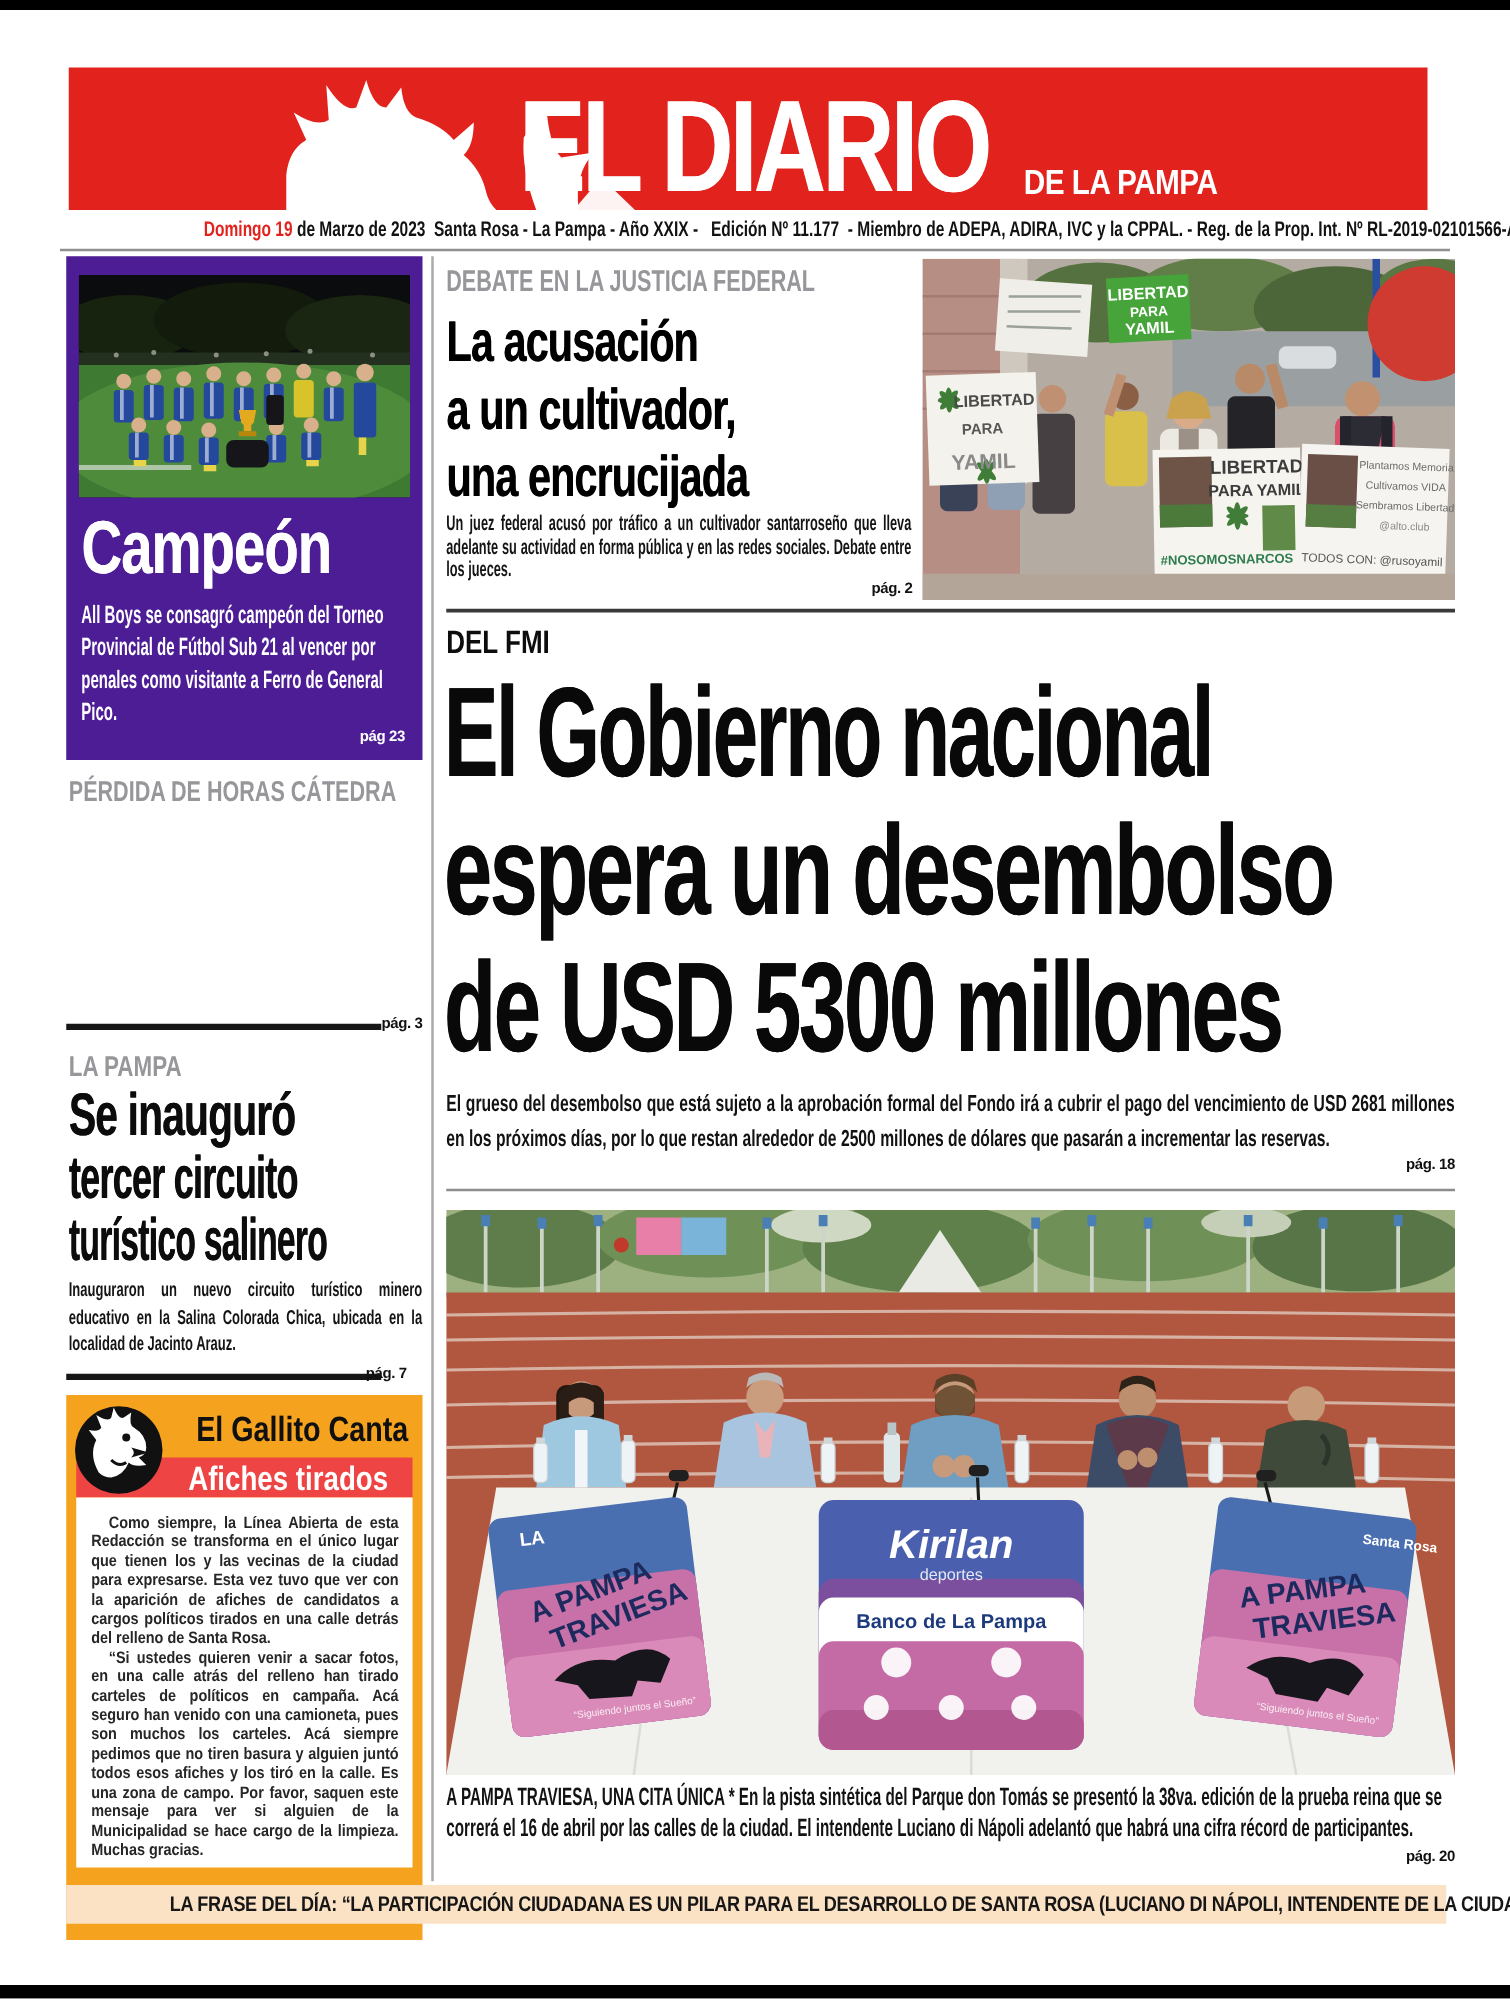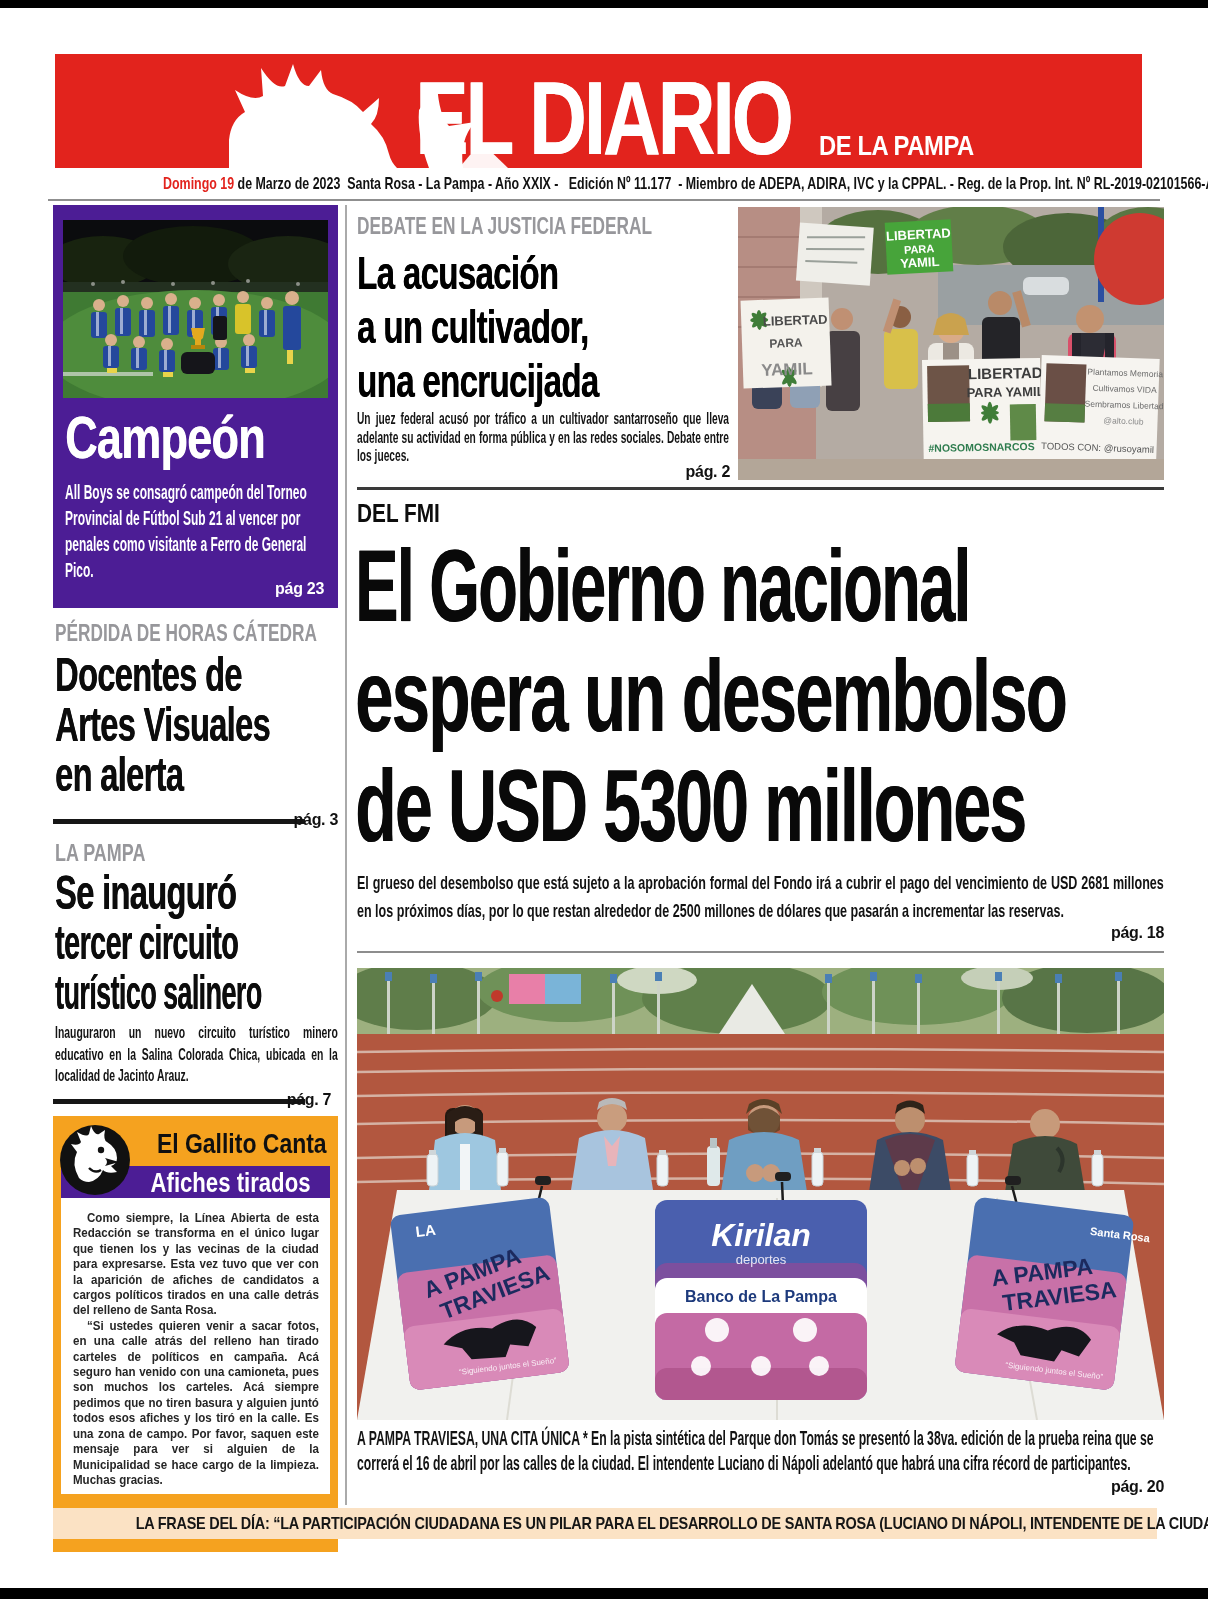--- a/index.html
+++ b/index.html
@@ -3,21 +3,21 @@
 <meta charset="utf-8">
 <style>
   html,body{margin:0;padding:0;background:#fff;}
   .page{position:relative;width:1208px;height:1599px;background:#fff;overflow:hidden;
         font-family:"Liberation Sans",sans-serif;color:#111;}
   .abs{position:absolute;}
   .nw{white-space:nowrap;}
   .ln{white-space:nowrap;transform-origin:left top;}
   .hv{text-shadow:0.5px 0 currentColor;}
   .jus{text-align:justify;text-align-last:left;}
-  .pag{font-weight:700;font-size:16px;color:#111;letter-spacing:-0.3px;}
+  .pag{font-weight:700;font-size:12px;color:#111;letter-spacing:-0.3px;}
   .kicker{font-weight:700;transform-origin:left top;}
   .secrule{height:5px;background:#161616;}
   svg text{font-family:"Liberation Sans",sans-serif;}
 </style>
 </head>
 <body>
 
 <div class="page">
 
   <div class="abs" style="left:0;top:0;width:1208px;height:8px;background:#000;"></div>
@@ -120,41 +120,36 @@
             <rect x="150" y="96" width="14" height="24" rx="3"></rect>
           </g>
       </g>
     </svg>
     <div class="abs nw hv" style="left:12px;top:198px;font-size:60px;font-weight:700;color:#fff;letter-spacing:-1px;transform:scaleX(.75);transform-origin:left top;">Campeón</div>
     <div class="abs" style="left:12px;top:274px;width:440px;font-size:20px;font-weight:700;color:#fff;line-height:26px;transform:scaleX(.6);transform-origin:left top;">All Boys se consagró campeón del Torneo Provincial de Fútbol Sub 21 al vencer por penales como visitante a Ferro de General Pico.</div>
     <div class="abs" style="right:14px;bottom:10px;color:#fff;"><span class="pag" style="color:#fff;">pág 23</span></div>
   </div>
 
   <div class="abs nw kicker" style="left:55px;top:620px;font-size:23px;color:#97979b;transform:scaleX(.75);">PÉRDIDA DE HORAS CÁTEDRA</div>
-  <div class="abs hv" style="left:55px;top:650px;font-size:48px;font-weight:700;color:#0c0c0c;line-height:50px;letter-spacing:-1px;">
-    <div class="ln" style="transform:scaleX(.68);">Docentes de</div>
-    <div class="ln" style="transform:scaleX(.68);">Artes Visuales</div>
-    <div class="ln" style="transform:scaleX(.68);">en alerta</div>
-  </div>
   <div class="abs secrule" style="left:53px;top:819px;width:252px;"></div>
   <div class="abs pag" style="left:280px;top:811px;width:58px;text-align:right;">pág. 3</div>
 
   <div class="abs nw kicker" style="left:55px;top:840px;font-size:23px;color:#97979b;transform:scaleX(.78);">LA PAMPA</div>
   <div class="abs hv" style="left:55px;top:868px;font-size:48px;font-weight:700;color:#0c0c0c;line-height:50px;letter-spacing:-1px;">
     <div class="ln" style="transform:scaleX(.68);">Se inauguró</div>
     <div class="ln" style="transform:scaleX(.60);">tercer circuito</div>
     <div class="ln" style="transform:scaleX(.56);">turístico salinero</div>
   </div>
   <div class="abs jus" style="left:55px;top:1022px;width:435px;font-size:16px;font-weight:700;line-height:21.5px;color:#141414;transform:scaleX(.65);transform-origin:left top;">Inauguraron un nuevo circuito turístico minero educativo en la Salina Colorada Chica, ubicada en la localidad de Jacinto Arauz.</div>
   <div class="abs secrule" style="left:53px;top:1099px;width:252px;"></div>
   <div class="abs pag" style="left:280px;top:1091px;width:58px;text-align:center;">pág. 7</div>
 
   <div class="abs" style="left:53px;top:1116px;width:285px;height:436px;background:#f5a21f;">
     <div class="abs nw" style="left:86px;top:12px;width:199px;text-align:center;font-size:28px;font-weight:700;color:#101010;transform:scaleX(.82);transform-origin:center top;">El Gallito Canta</div>
-    <div class="abs" style="left:8px;top:50px;width:269px;height:32px;background:#4c1d95;">
+    <div class="abs" style="left:8px;top:50px;width:269px;height:32px;background:#ef4444;">
       <div class="abs nw" style="left:70px;top:2px;width:199px;text-align:center;font-size:27px;font-weight:700;color:#fff;transform:scaleX(.82);transform-origin:center top;">Afiches tirados</div>
     </div>
     <svg class="abs" style="left:6px;top:8px;" width="72" height="72" viewBox="0 0 72 72">
       <circle cx="36" cy="36" r="35" fill="#111"></circle>
       <path fill="#fff" d="M20,54 Q12,40 18,28 L12,20 Q20,22 22,18 L18,8 Q28,14 30,10 L32,2 Q36,12 40,10 L46,6 Q44,16 48,18 Q58,24 58,34 Q58,40 52,42 L58,48 Q48,50 44,46 Q40,56 30,58 Q24,58 20,54 Z"></path>
       <circle cx="42" cy="26" r="3.2" fill="#111"></circle>
       <path d="M46,34 L60,38 L46,42 Q50,38 46,34 Z" fill="#111"></path>
       <path d="M30,44 q6,6 12,2" stroke="#111" stroke-width="2.4" fill="none"></path>
     </svg>
     <div class="abs" style="left:8px;top:82px;width:269px;height:296px;background:#fff;overflow:hidden;">

